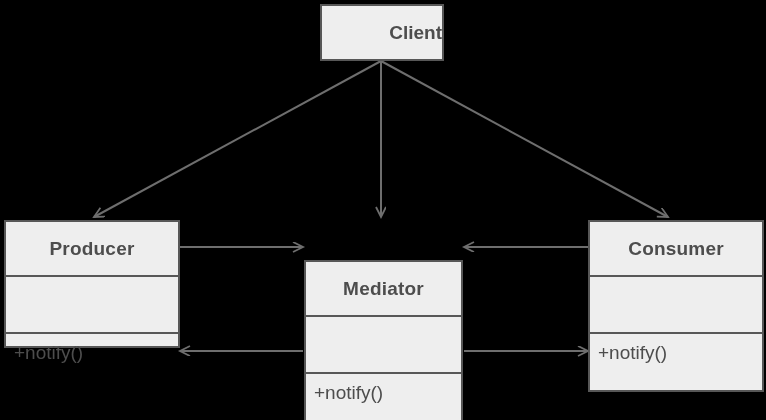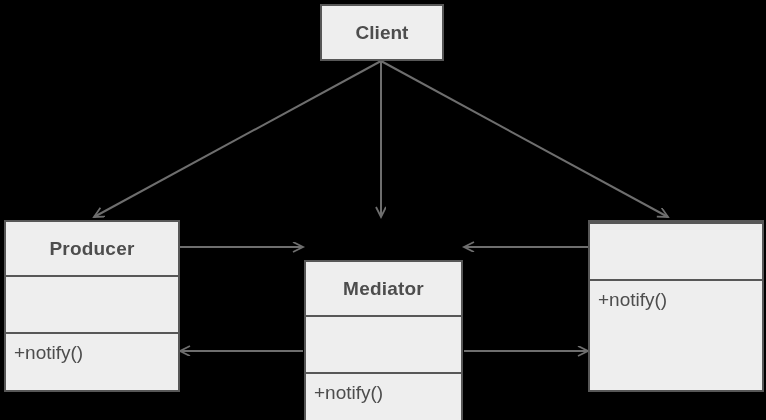--- a/index.html
+++ b/index.html
@@ -52,21 +52,21 @@
     line-height: 25px;
     white-space: nowrap;
   }
   .single-box {
     position: absolute;
     background: #eeeeee;
     border: 2px solid #575757;
     box-sizing: border-box;
     display: flex;
     align-items: center;
-    justify-content: center;
+    justify-content: flex-end;
     font-weight: bold;
     font-size: 19px;
     color: #4d4d4d;
   }
   #edges {
     position: absolute;
     left: 0;
     top: 0;
     width: 766px;
     height: 420px;
@@ -97,41 +97,42 @@
 
     <line x1="303" y1="351" x2="180" y2="351" stroke="#6e6e6e" stroke-width="2" marker-end="url(#openArrow)"></line>
 
     <line x1="464" y1="351" x2="588" y2="351" stroke="#6e6e6e" stroke-width="2" marker-end="url(#openArrow)"></line>
   </svg>
 
   <div class="single-box" style="left:320px; top:4px; width:124px; height:57px;">
     <span>Client</span>
   </div>
 
-  <div class="uml-class" style="left:4px; top:220px; width:176px; height:172px;">
+  <div class="uml-class" style="left:4px; top:220px; width:176px; height:128px;">
     <div class="uml-header" style="height:53px;">Producer</div>
     <div class="uml-divider"></div>
     <div class="uml-attrs" style="height:55px;"></div>
     <div class="uml-divider"></div>
     <div class="uml-ops">
       <div class="uml-op">+notify()</div>
     </div>
   </div>
 
   <div class="uml-class" style="left:304px; top:220px; width:159px; height:192px;margin-top:40px;">
     <div class="uml-header" style="height:53px;">Mediator</div>
     <div class="uml-divider"></div>
     <div class="uml-attrs" style="height:55px;"></div>
     <div class="uml-divider"></div>
     <div class="uml-ops">
       <div class="uml-op">+notify()</div>
     </div>
   </div>
 
   <div class="uml-class" style="left:588px; top:220px; width:176px; height:172px;">
+    <div class="uml-header" style="height:53px;">Consumer</div>
     <div class="uml-divider"></div>
     <div class="uml-attrs" style="height:55px;"></div>
     <div class="uml-divider"></div>
     <div class="uml-ops">
       <div class="uml-op">+notify()</div>
     </div>
   </div>
 
 </div>
 

